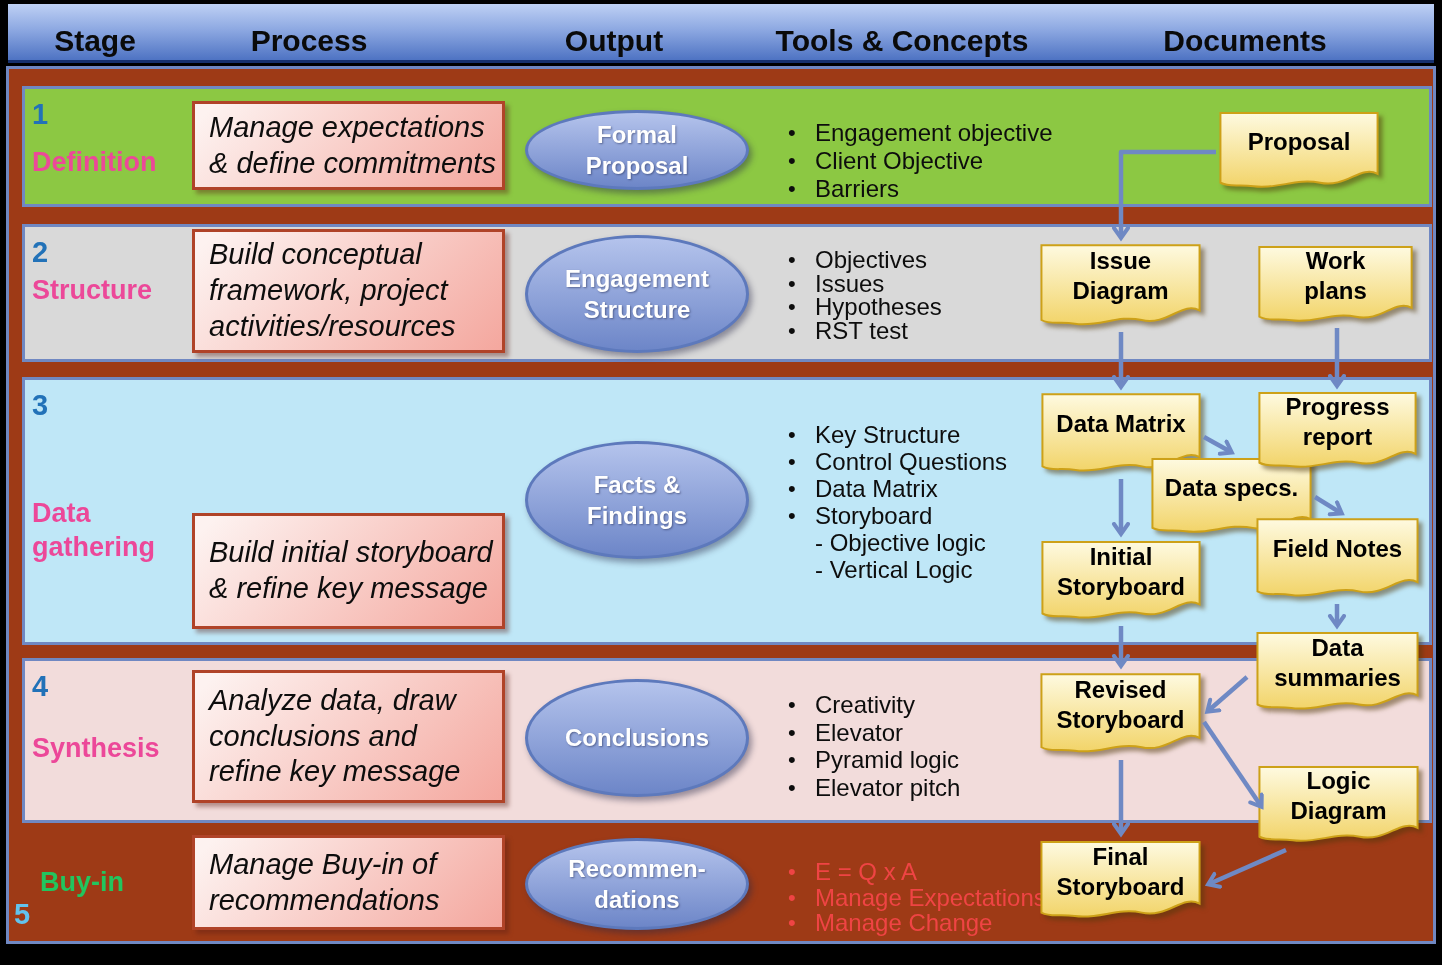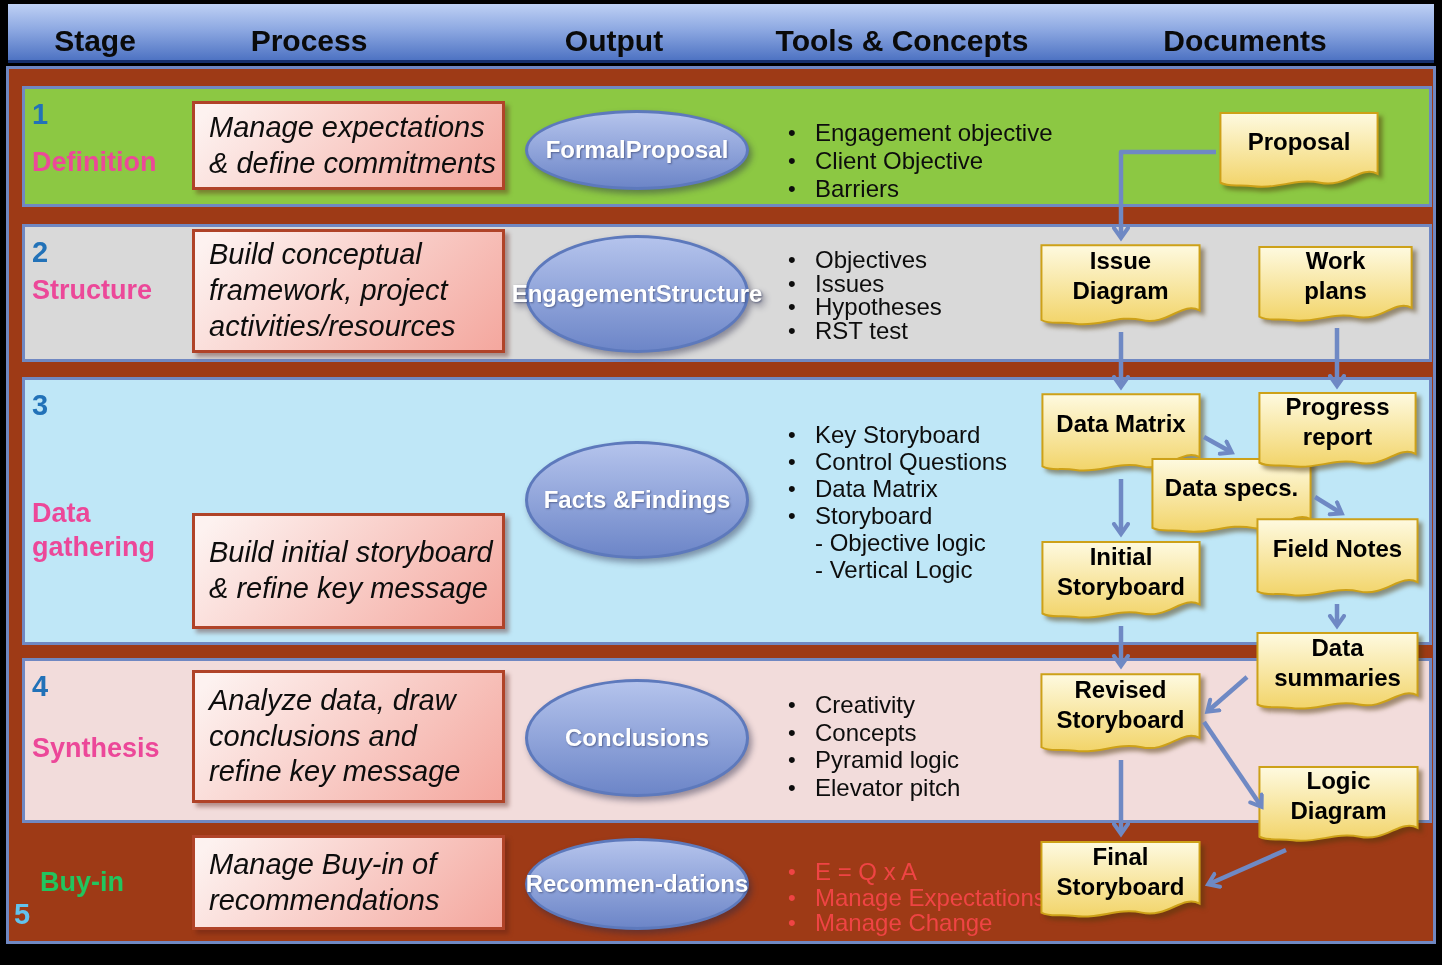--- a/index.html
+++ b/index.html
@@ -46,21 +46,21 @@
   #pb2{top:229px;height:124px}
   #pb3{top:390px;height:108px}
   #pb4{top:513px;height:116px}
   #pb5{top:670px;height:133px}
   #pb6{top:835px;height:95px}
 
   
   .ellipse{position:absolute;left:525px;width:224px;z-index:10;border-radius:50%;
     background:linear-gradient(to bottom,var(--ellipse_fill_top,#b4c3ec),var(--ellipse_fill_bottom,#6d86c8));
     border:3px solid var(--ellipse_border,#5d79bc);box-sizing:border-box;
-    display:flex;flex-direction:row;align-items:center;justify-content:center;
+    display:flex;flex-direction:column;align-items:center;justify-content:center;
     color:#fff;font-weight:bold;font-size:24px;line-height:1.3;text-align:center;
     filter:drop-shadow(3px 4px 3px rgba(40,40,70,.45));text-shadow:1px 1px 2px rgba(40,50,90,.55);}
   #e1{top:110px;height:80px}
   #e2{top:235px;height:118px}
   #e3{top:441px;height:118px}
   #e4{top:679px;height:118px}
   #e5{top:838px;height:92px}
 
   
   .tools{position:absolute;left:802px;width:330px;z-index:10;margin:13px;padding:0;list-style:none;
@@ -157,30 +157,30 @@
       <li>Client Objective</li>
       <li>Barriers</li>
     </ul>
   <ul class="tools" id="u2">
       <li>Objectives</li>
       <li>Issues</li>
       <li>Hypotheses</li>
       <li>RST test</li>
     </ul>
   <ul class="tools" id="u3">
-      <li>Key Storyboard</li>
+      <li>Key Structure</li>
       <li>Control Questions</li>
       <li>Data Matrix</li>
       <li>Storyboard</li>
       <li class="sub">- Objective logic</li>
       <li class="sub">- Vertical Logic</li>
     </ul>
   <ul class="tools" id="u4">
       <li>Creativity</li>
-      <li>Concepts</li>
+      <li>Elevator</li>
       <li>Pyramid logic</li>
       <li>Elevator pitch</li>
     </ul>
   <ul class="tools" id="u5">
       <li>E = Q x A</li>
       <li>Manage Expectations</li>
       <li>Manage Change</li>
     </ul>
 
   <div id="doc-layer">

